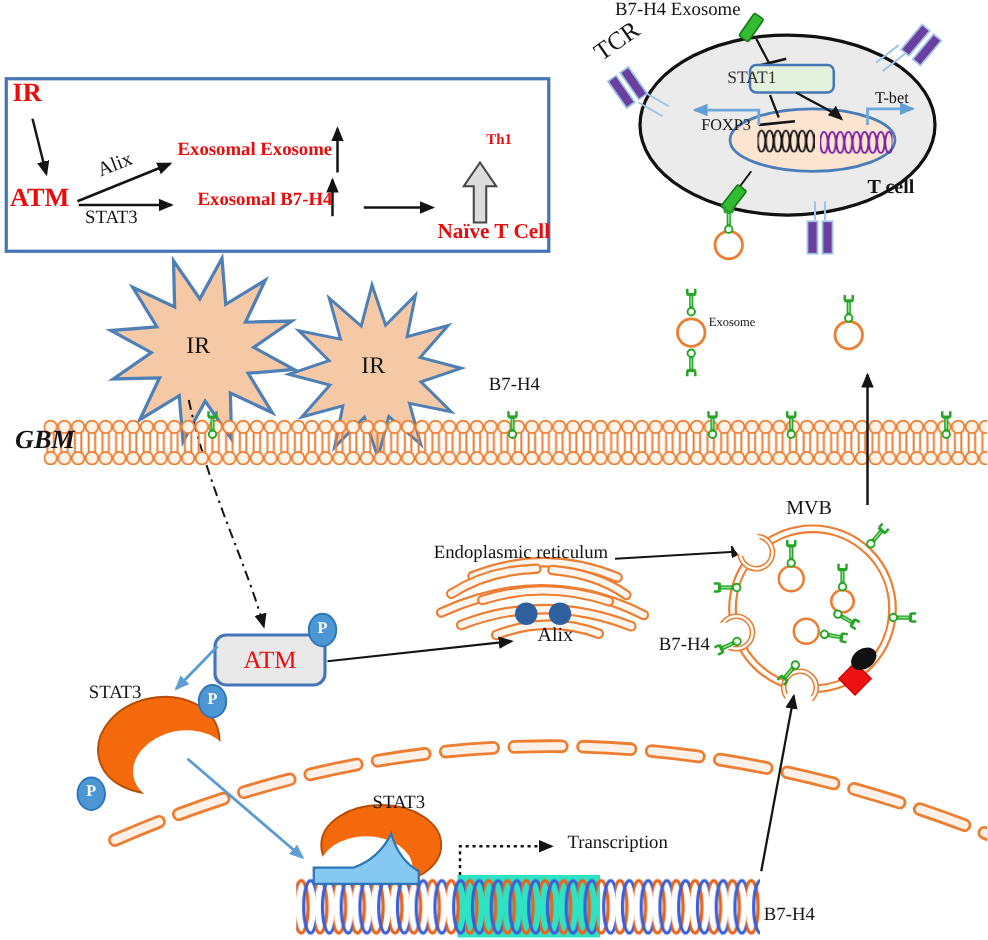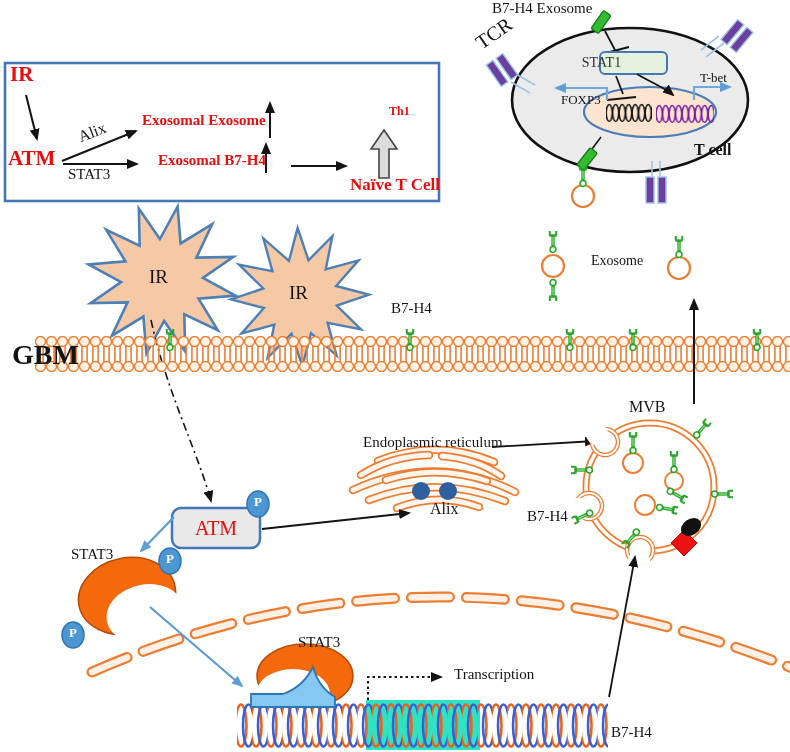--- a/index.html
+++ b/index.html
@@ -244,23 +244,23 @@
 <span class="lbl" style="left:492px;top:1px;font-size:15px;">B7-H4 Exosome</span>
 <span class="lbl" style="left:472px;top:36px;font-size:20px;transform:rotate(-35deg);transform-origin:0 0;">TCR</span>
 <span class="lbl ctr" style="left:568px;top:52px;width:67px;height:22px;line-height:22px;font-size:14px;color:#333;">STAT1</span>
 <span class="lbl" style="left:561px;top:93px;font-size:13px;">FOXP3</span>
 <span class="lbl" style="left:700px;top:71px;font-size:13px;">T-bet</span>
 <span class="lbl" style="left:694px;top:142px;font-size:16px;font-weight:bold;">T cell</span>
 
 <span class="lbl" style="left:149px;top:267px;font-size:19px;">IR</span>
 <span class="lbl" style="left:289px;top:283px;font-size:19px;">IR</span>
 <span class="lbl" style="left:391px;top:301px;font-size:15px;">B7-H4</span>
-<span class="lbl" style="left:591px;top:254px;font-size:14px;text-align:right;">Exosome</span>
-<span class="lbl" style="left:12px;top:340px;font-size:28px;font-weight:bold;">GBM</span>
-<span class="lbl" style="left:347px;top:435px;font-size:15px;margin-left:16px;">Endoplasmic reticulum</span>
+<span class="lbl" style="left:567px;top:254px;font-size:10px;text-align:right;">Exosome</span>
+<span class="lbl" style="left:12px;top:340px;font-size:21px;font-weight:bold;font-style:italic;">GBM</span>
+<span class="lbl" style="left:347px;top:435px;font-size:15px;">Endoplasmic reticulum</span>
 <span class="lbl" style="left:430px;top:501px;font-size:16px;">Alix</span>
 <span class="lbl red ctr" style="left:172px;top:508px;width:88px;height:40px;line-height:40px;font-size:20px;font-weight:normal;color:#e80c0c;">ATM</span>
 <span class="lbl pbadge" style="left:247px;top:495px;">P</span>
 <span class="lbl pbadge" style="left:159px;top:552px;">P</span>
 <span class="lbl pbadge" style="left:62px;top:626px;">P</span>
 <span class="lbl" style="left:71px;top:547px;font-size:15px;">STAT3</span>
 <span class="lbl" style="left:629px;top:399px;font-size:16px;">MVB</span>
 <span class="lbl" style="left:527px;top:509px;font-size:15px;">B7-H4</span>
 <span class="lbl" style="left:298px;top:635px;font-size:15px;">STAT3</span>
 <span class="lbl" style="left:454px;top:667px;font-size:15px;text-align:right;">Transcription</span>

